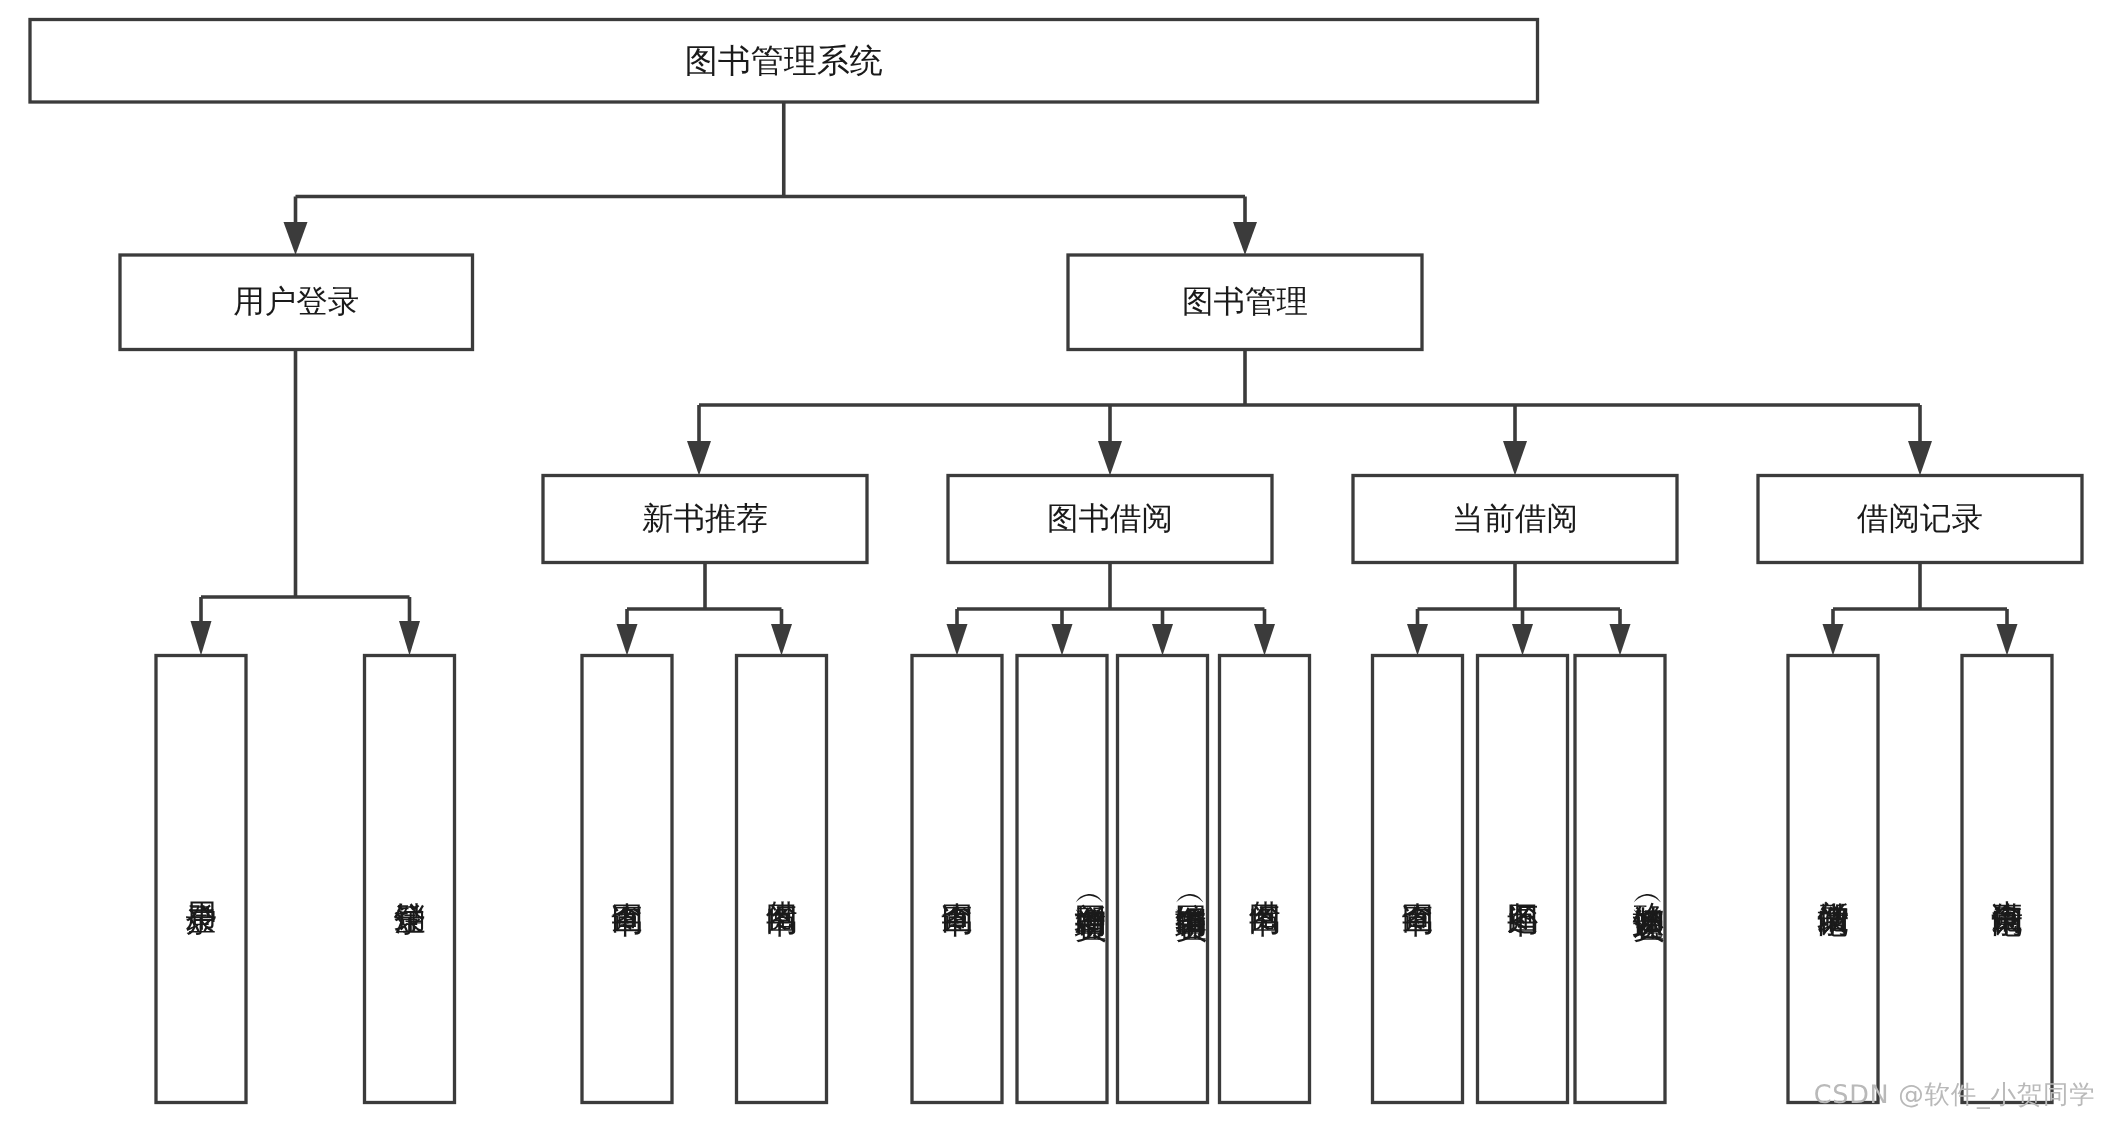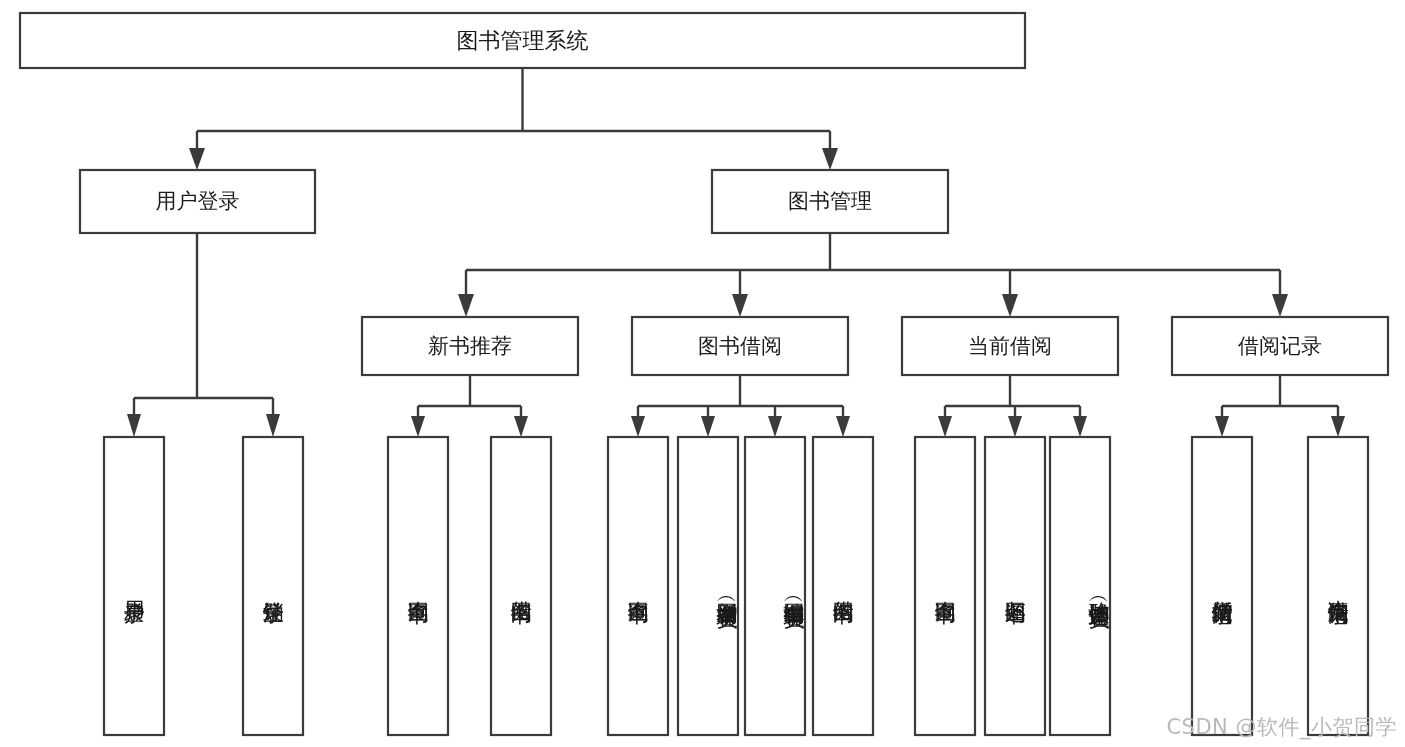--- a/index.html
+++ b/index.html
@@ -67,21 +67,21 @@
     justify-content: center;
     text-align: center;
     white-space: pre-line;
     pointer-events: none;
   }
   .watermark {
     position: absolute;
     right: 8px;
     bottom: 6px;
     font-family: "DejaVu Sans", "Liberation Sans", sans-serif;
-    font-size: 21px;
+    font-size: 17px;
     color: #b9b9b9;
     letter-spacing: 0.5px;
     user-select: none;
   }
 </style>
 </head>
 <body>
 
 <div id="diagram-root">
 

